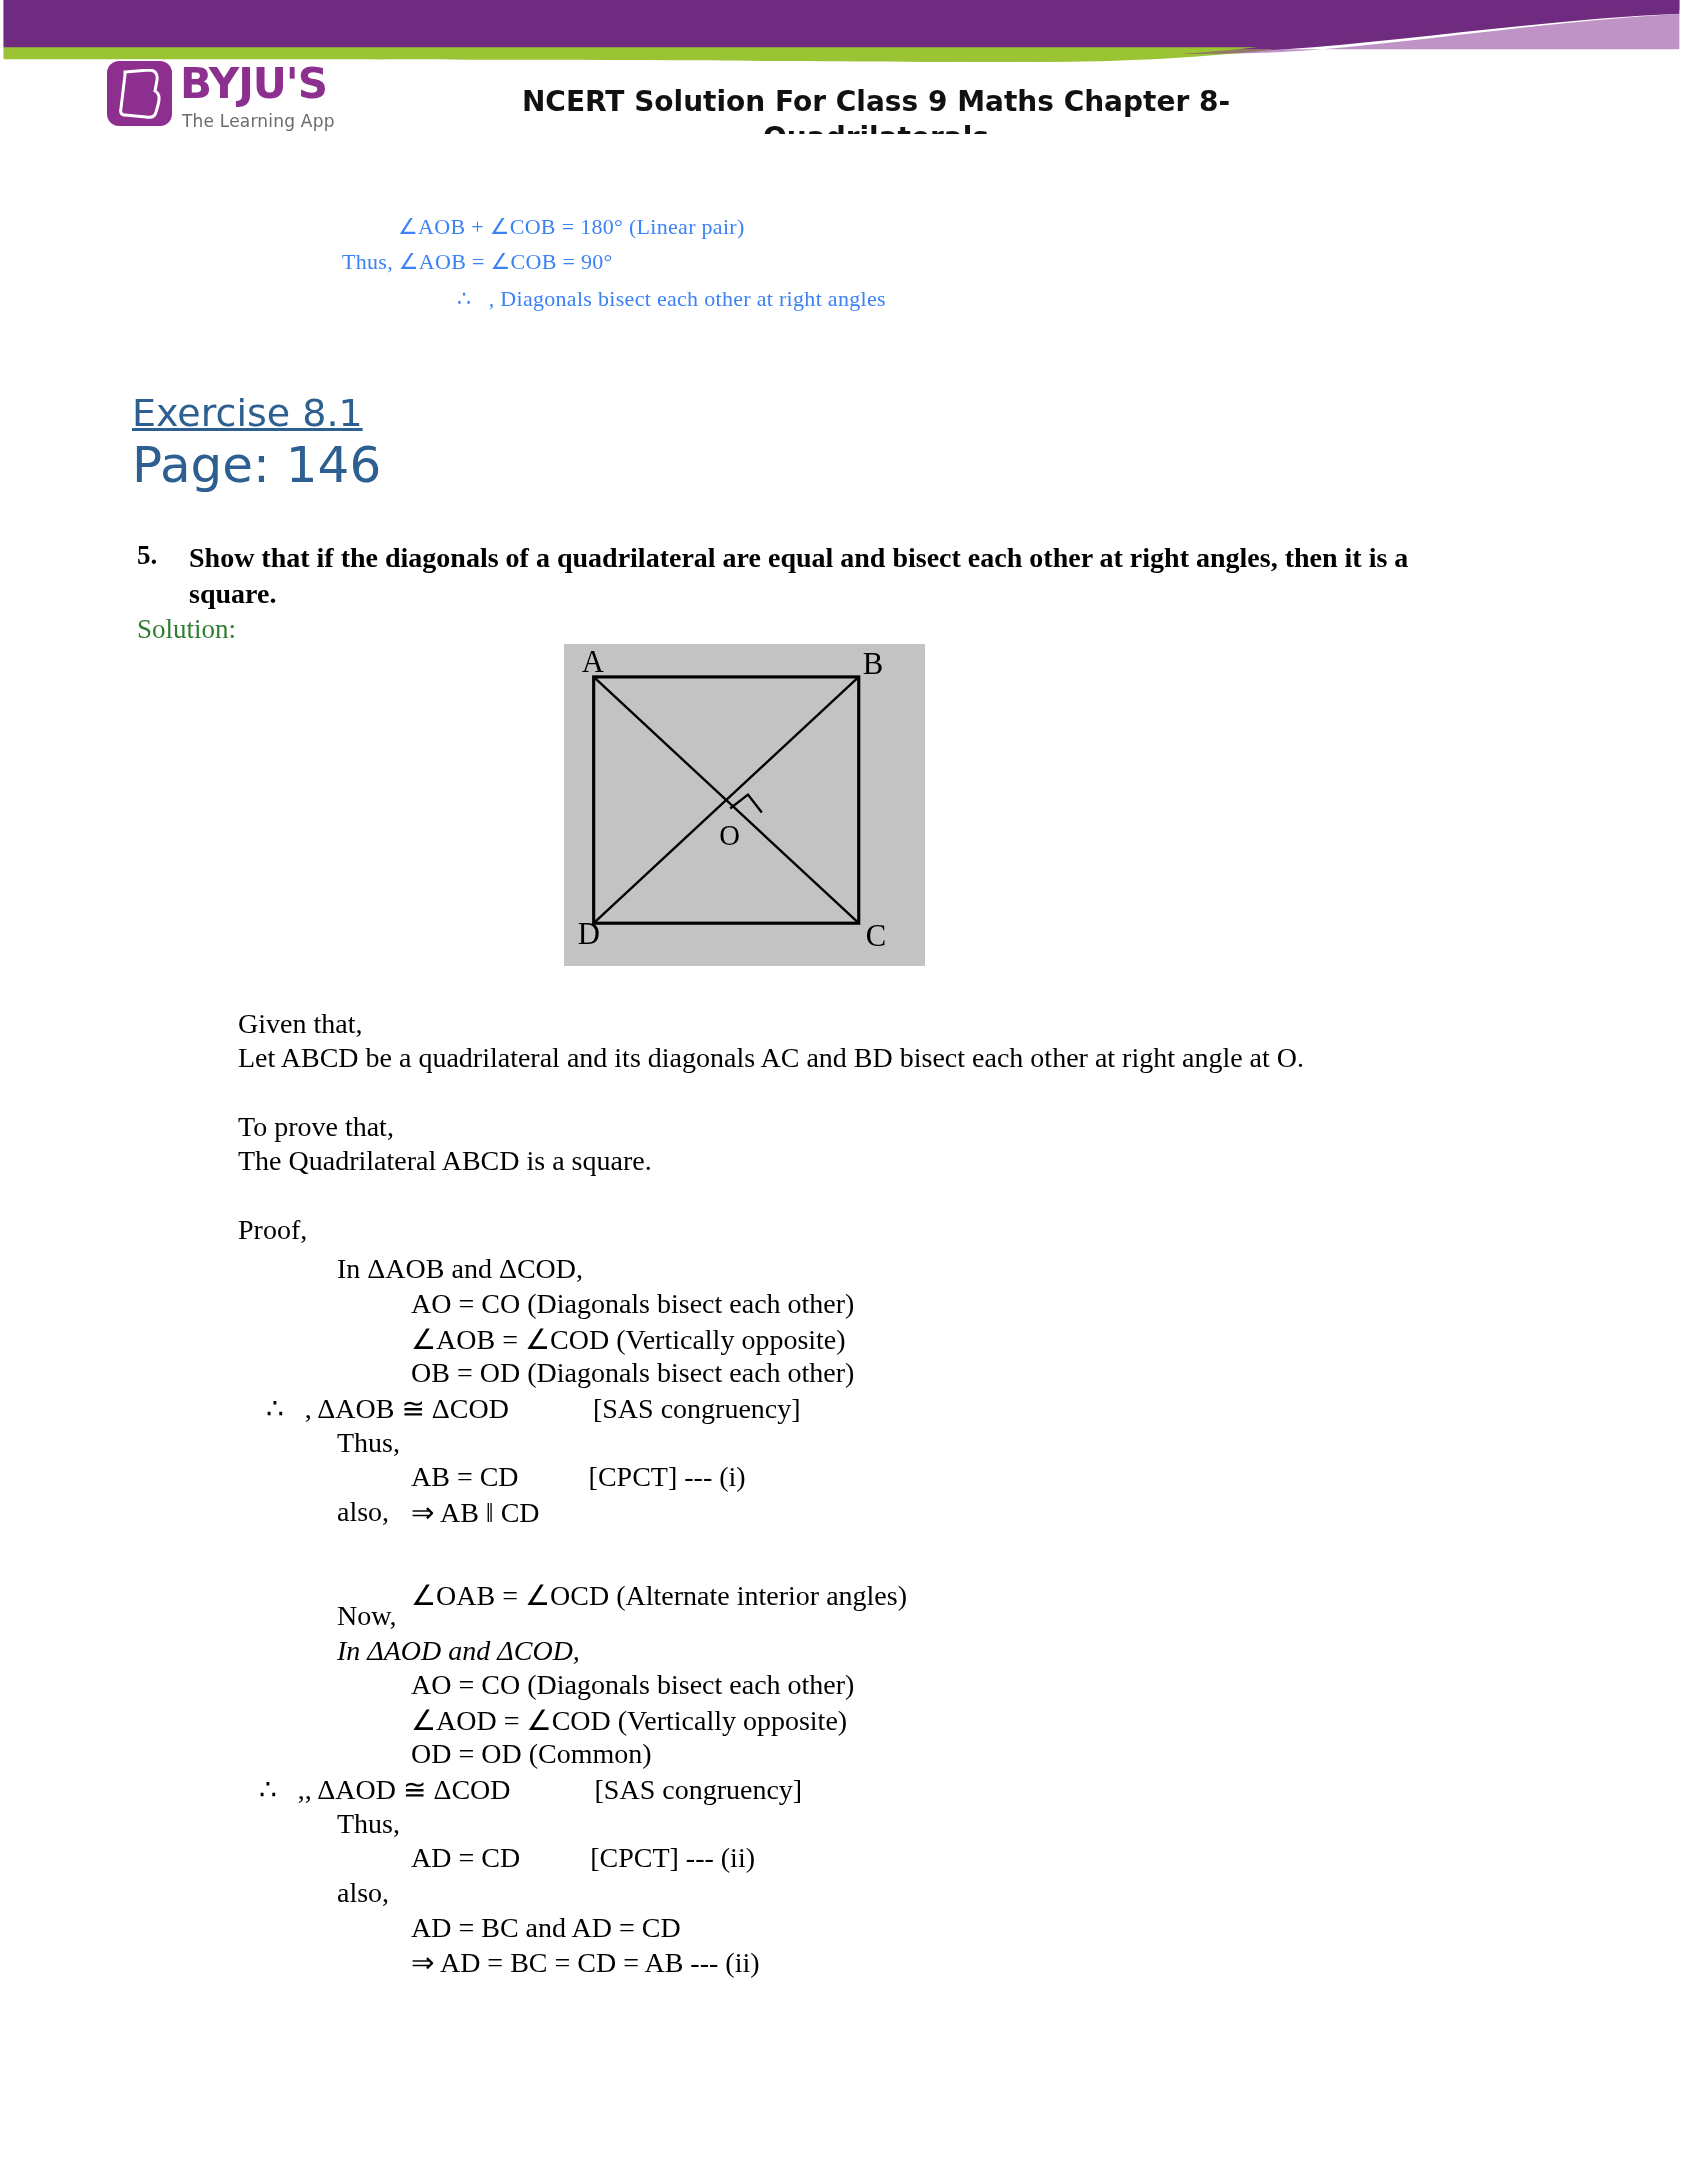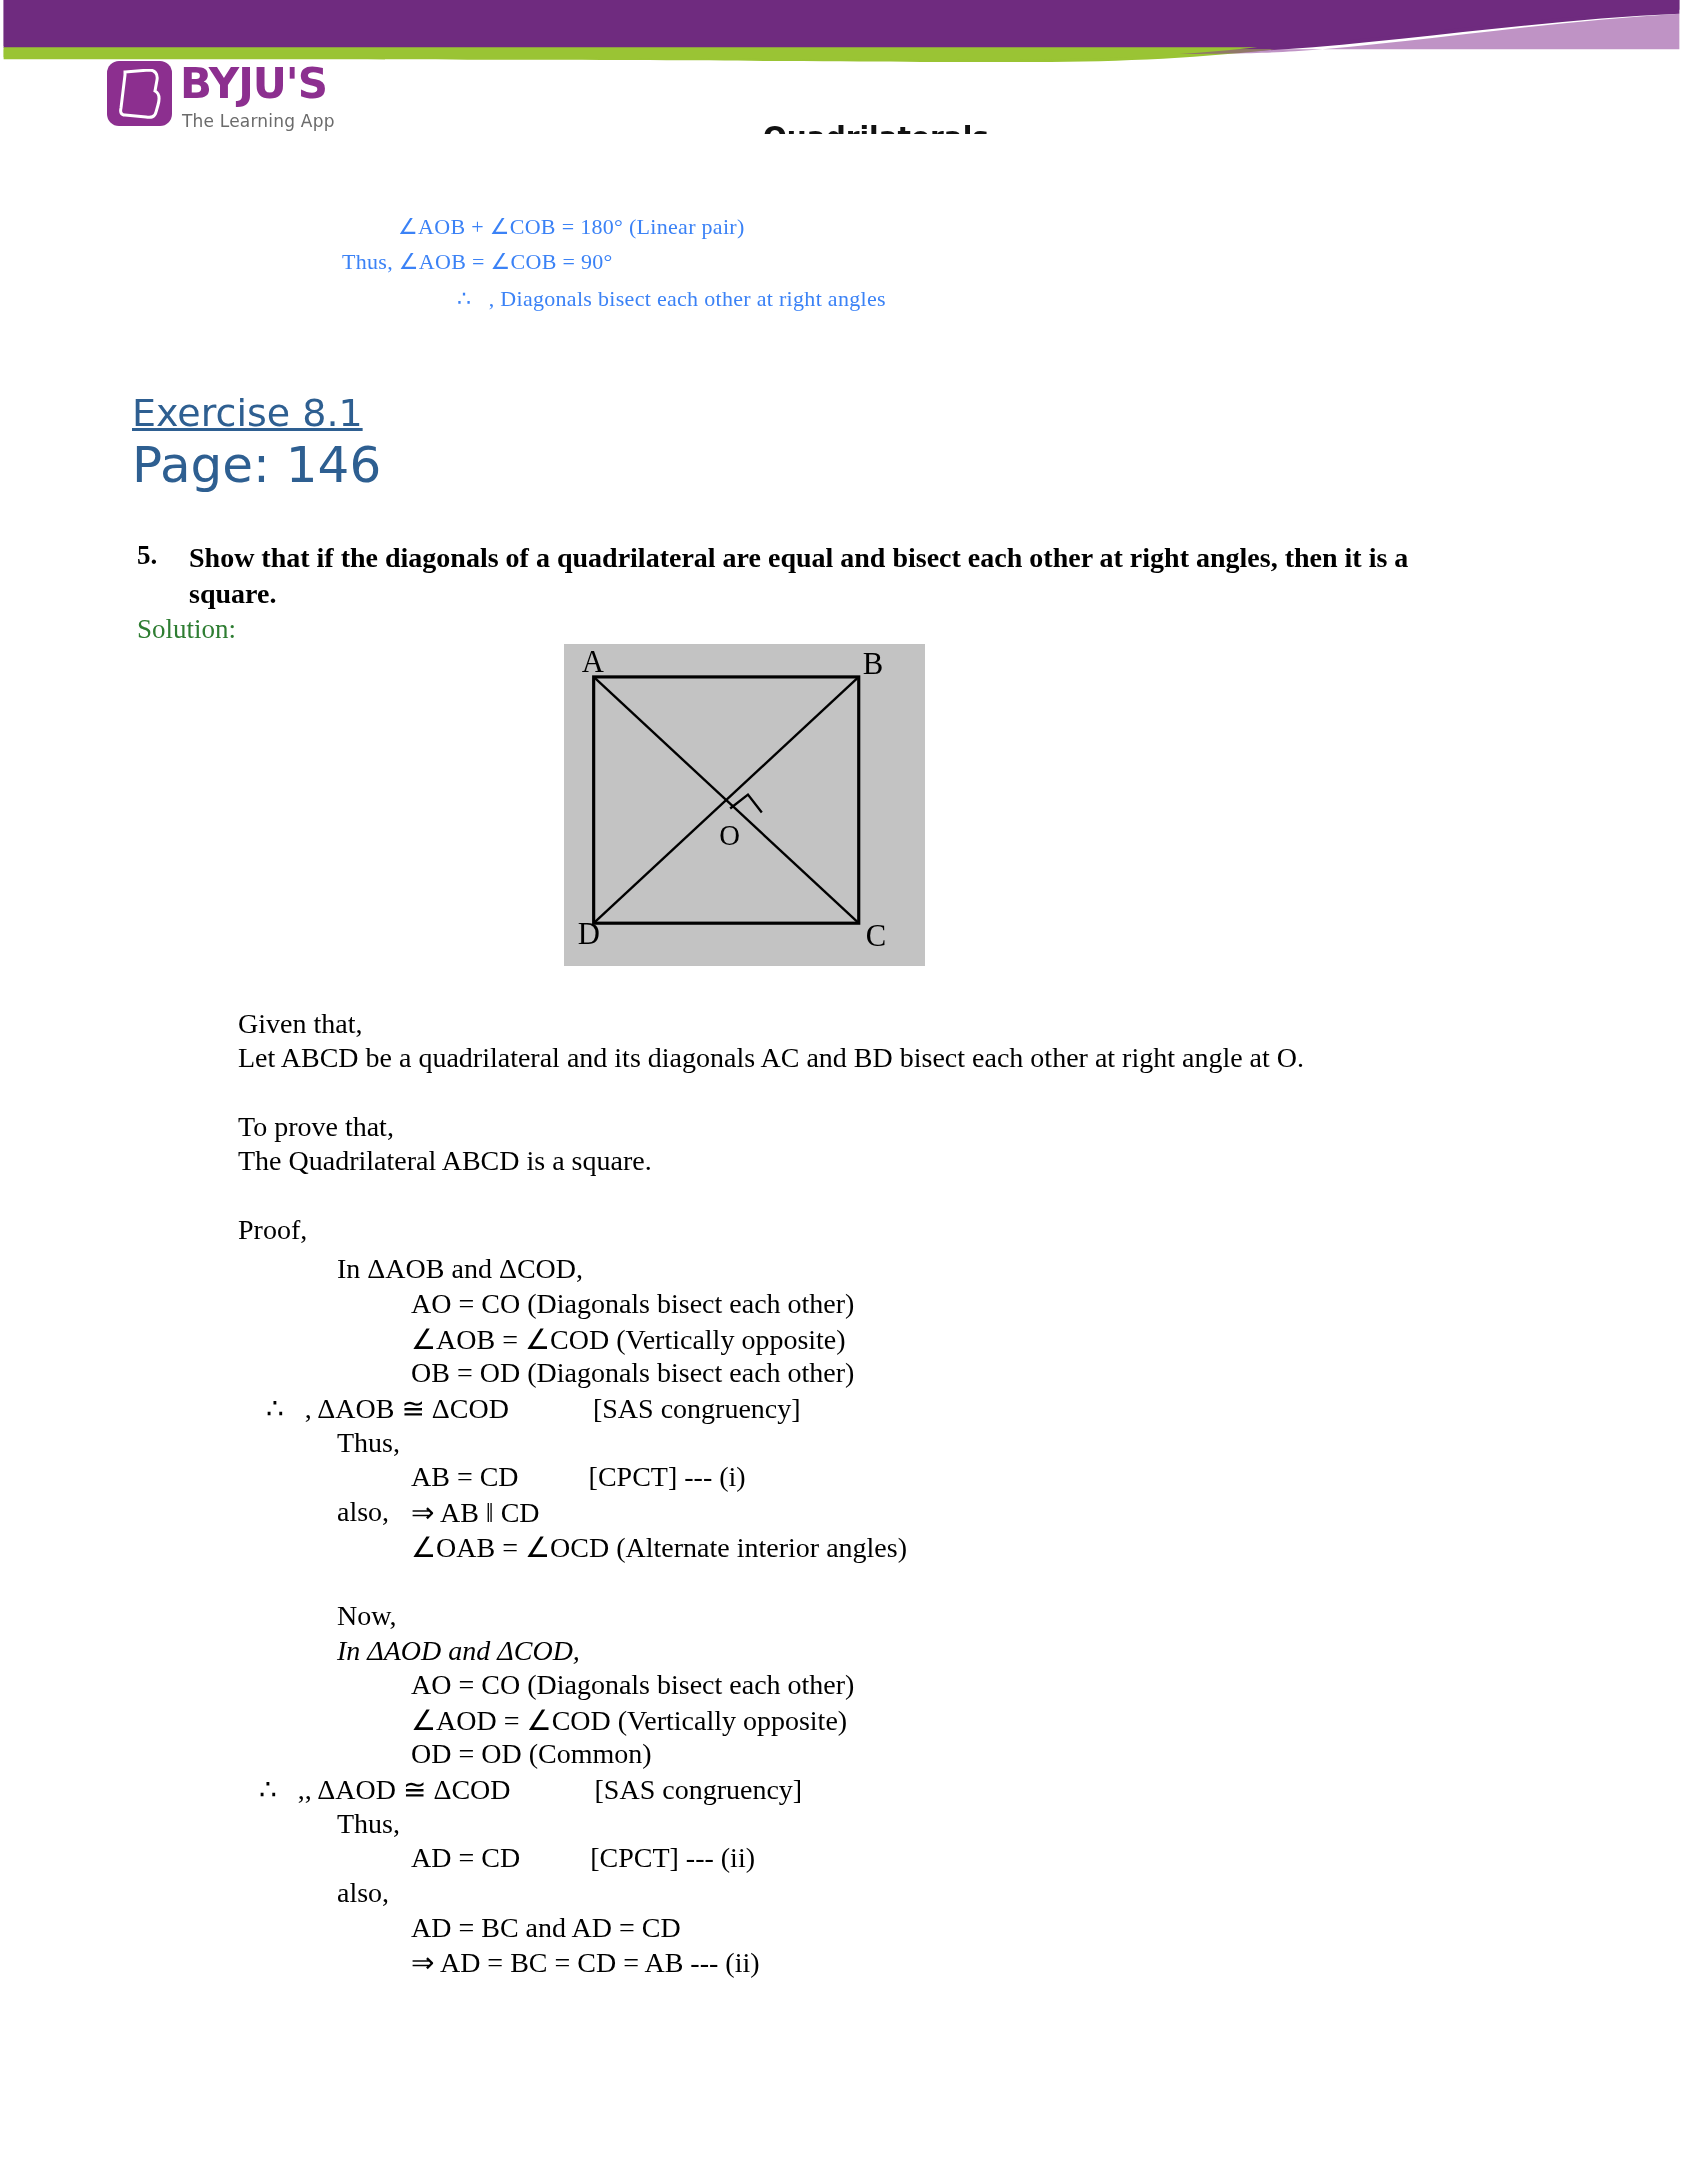--- a/index.html
+++ b/index.html
@@ -189,21 +189,21 @@
     <svg id="logo-mark-inner" viewBox="0 0 42 50" xmlns="http://www.w3.org/2000/svg">
       <path d="M6,3 L30,1 C36,1 39,5 38,11 L36,22 C40,24 41,29 39,36 L37,43 C36,48 32,49 27,48 L6,46 C2,46 1,43 2,39 L6,6 Z" fill="none" stroke="#ffffff" stroke-width="3"></path>
     </svg>
   </div>
   <div id="logo-word">BYJU'S</div>
   <div id="logo-tag">The Learning App</div>
 </div>
 
 <div id="page-title-clip">
   <div id="page-title">
-    <br>
+    <span>NCERT Solution For Class 9 Maths Chapter 8-</span><br>
     <span>Quadrilaterals</span>
   </div>
 </div>
 
 <div class="mathline eq" style="left:398px; top:213px;">∠AOB + ∠COB = 180° (Linear pair)</div>
 <div class="mathline eq" style="left:342px; top:248px;">Thus, ∠AOB = ∠COB = 90°</div>
 <div class="mathline eq" style="left:457px; top:285px;">∴   , Diagonals bisect each other at right angles</div>
 
 <div id="exercise-block">
   <div><span id="exercise-title">Exercise 8.1</span></div>
@@ -243,21 +243,21 @@
 
 <div id="proof-lines">
     <div class="para" style="left: 337px; top: 1253px;">In ΔAOB and ΔCOD,</div>
     <div class="para" style="left: 411px; top: 1288px;">AO = CO (Diagonals bisect each other)</div>
     <div class="para" style="left: 411px; top: 1323px;">∠AOB = ∠COD (Vertically opposite)</div>
     <div class="para" style="left: 411px; top: 1357px;">OB = OD (Diagonals bisect each other)</div>
     <div class="para" style="left: 238px; top: 1392px;">    ∴   , ΔAOB ≅ ΔCOD            [SAS congruency]</div>
     <div class="para" style="left: 337px; top: 1427px;">Thus,</div>
     <div class="para" style="left: 411px; top: 1461px;">AB = CD          [CPCT] --- (i)</div>
     <div class="para" style="left: 337px; top: 1496px;">also,</div>
-    <div class="para" style="left: 411px; top: 1531px;">∠OAB = ∠OCD (Alternate interior angles)</div>
+    <div class="para" style="left: 411px; top: 1579px;">∠OAB = ∠OCD (Alternate interior angles)</div>
     <div class="para" style="left: 411px; top: 1496px;">⇒ AB ‖ CD</div>
     <div class="para" style="left: 337px; top: 1600px;">Now,</div>
     <div class="para" style="left: 337px; top: 1635px; font-style: italic;">In ΔAOD and ΔCOD,</div>
     <div class="para" style="left: 411px; top: 1669px;">AO = CO (Diagonals bisect each other)</div>
     <div class="para" style="left: 411px; top: 1704px;">∠AOD = ∠COD (Vertically opposite)</div>
     <div class="para" style="left: 411px; top: 1738px;">OD = OD (Common)</div>
     <div class="para" style="left: 238px; top: 1773px;">   ∴   ,, ΔAOD ≅ ΔCOD            [SAS congruency]</div>
     <div class="para" style="left: 337px; top: 1808px;">Thus,</div>
     <div class="para" style="left: 411px; top: 1842px;">AD = CD          [CPCT] --- (ii)</div>
     <div class="para" style="left: 337px; top: 1877px;">also,</div>

